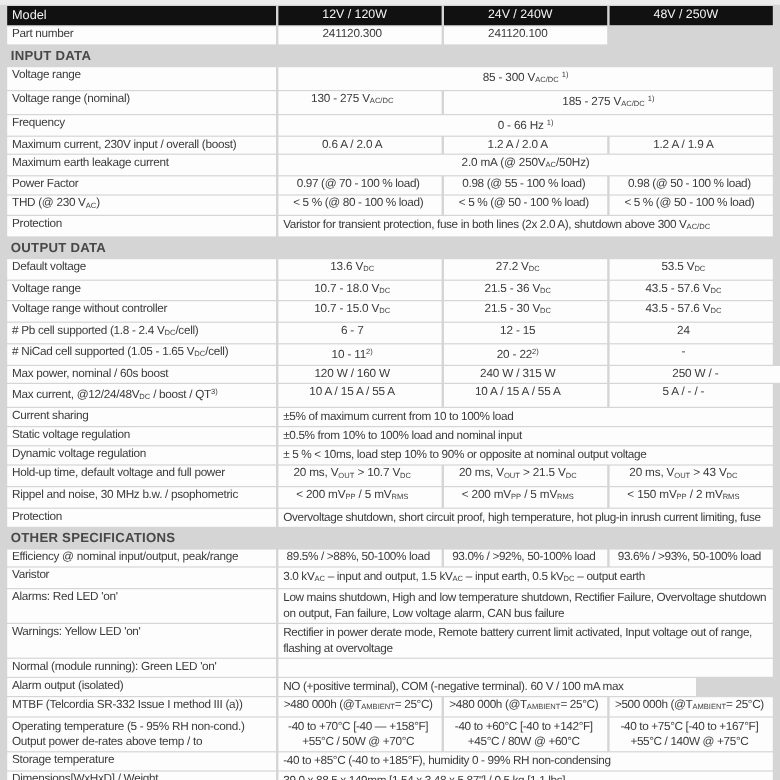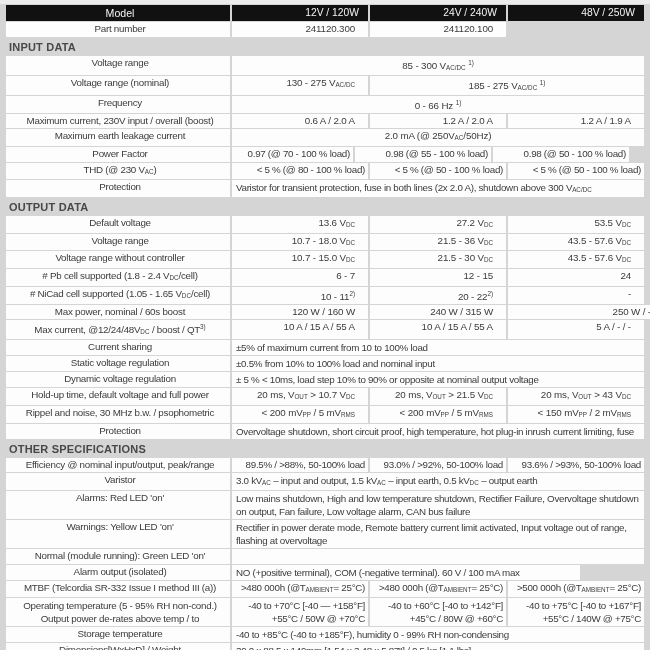--- a/index.html
+++ b/index.html
@@ -13,22 +13,22 @@
     font-family:"Liberation Sans","DejaVu Sans",sans-serif;
     font-size:9.8px;color:var(--text);letter-spacing:-0.15px;
   }
   .top-strip{height:4px;background:#ececec;}
   .wrap{padding:1px 6px 0 6px;}
   .row{display:flex;gap:2px;margin-bottom:1px;}
   .cell{
     background:var(--cell-bg);flex:none;min-height:14.6px;line-height:14.6px;
     white-space:nowrap;
   }
-  .cell.label{width:224px;text-align:center;padding-left:4px;letter-spacing:-0.25px;}
-  .cell.v{width:136px;text-align:right;padding-right:13px;}
+  .cell.label{width:224px;text-align:left;padding-left:4px;letter-spacing:-0.25px;}
+  .cell.v{width:136px;text-align:center;padding-right:13px;}
   .cell.tight{padding-right:3px;letter-spacing:-0.3px;}
   .cell.sc{text-align:center;padding:0 2px;}
   .cell.sl{text-align:left;white-space:normal;line-height:13px;padding:1px 4px;letter-spacing:-0.3px;}
   .cell.multi{line-height:13px;padding-top:1px;padding-bottom:1px;}
   .cell.multi .line,.cell.label.multi .line{line-height:13px;}
   .header-row .cell{
     background:var(--header-bg);color:var(--header-text);
     min-height:16px;line-height:16px;font-size:10.3px;letter-spacing:0;
   }
   .header-row .cell.label{font-size:10.6px;}
@@ -111,21 +111,21 @@
           <div class="line">Maximum earth leakage current</div>
         </div>
         <div class="cell sc" style="width: 412px;">
           <div class="line">2.0 mA (@ 250V<span class="sub">AC</span>/50Hz)</div>
         </div>
       </div>
       <div class="row">
         <div class="cell label">
           <div class="line">Power Factor</div>
         </div>
-        <div class="cell v tight" style="width: 121px;">
+        <div class="cell v tight" style="width: 136px;">
           <div class="line">0.97 (@ 70 - 100 % load)</div>
         </div>
         <div class="cell v tight" style="width: 136px;">
           <div class="line">0.98 (@ 55 - 100 % load)</div>
         </div>
         <div class="cell v tight" style="width: 136px;">
           <div class="line">0.98 (@ 50 - 100 % load)</div>
         </div>
       </div>
       <div class="row">

